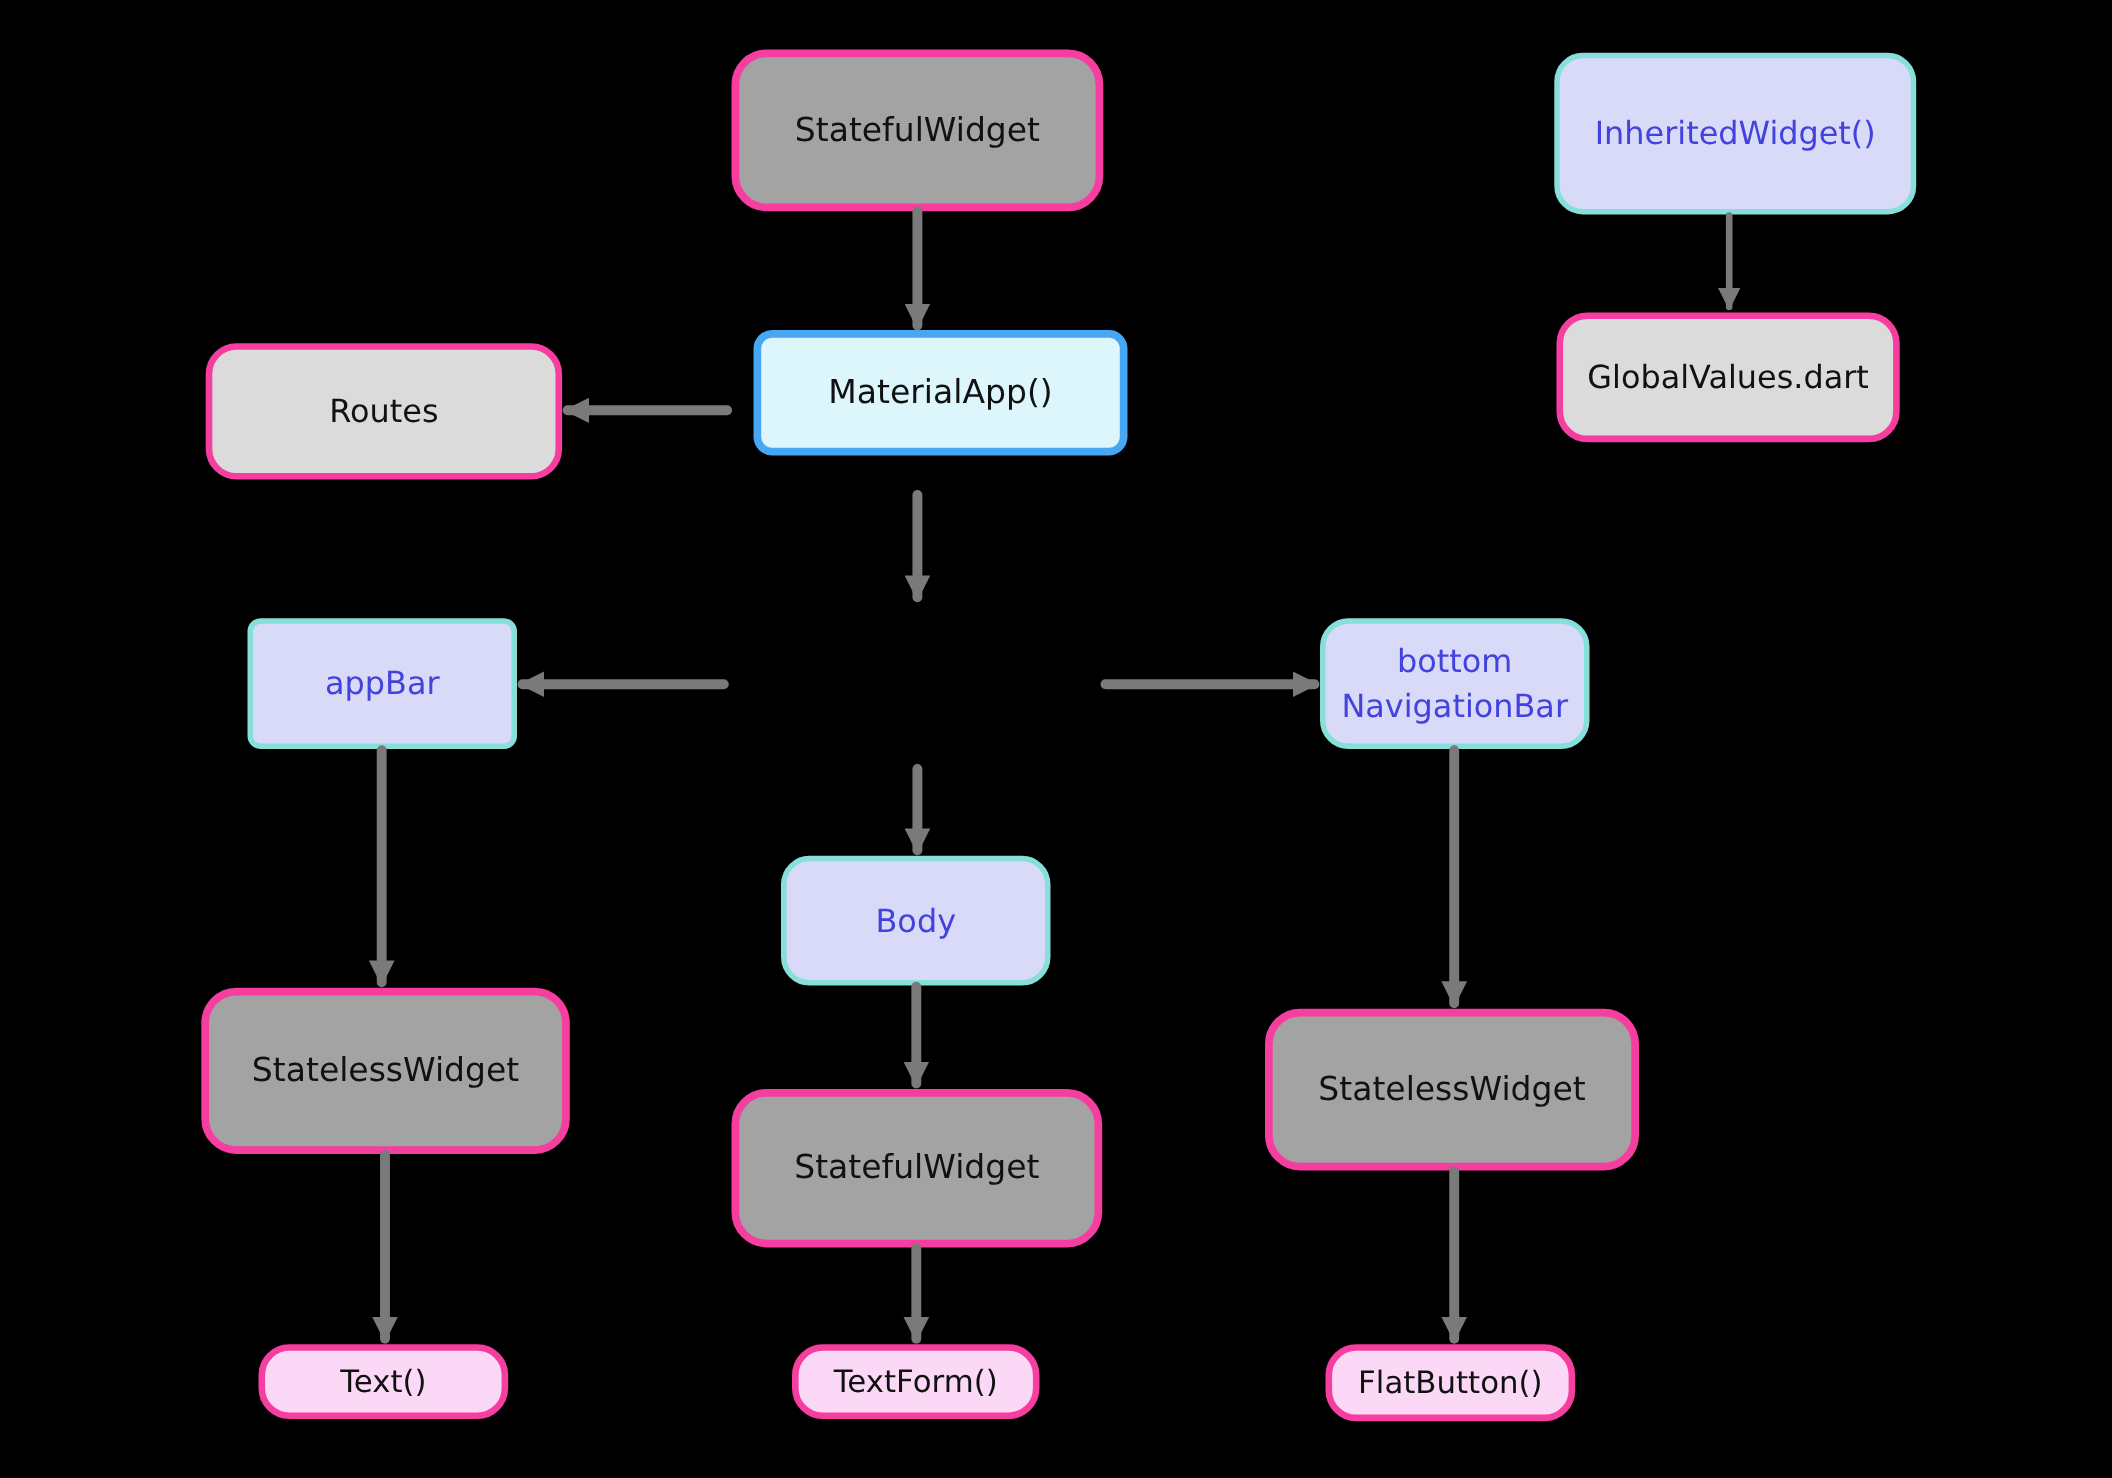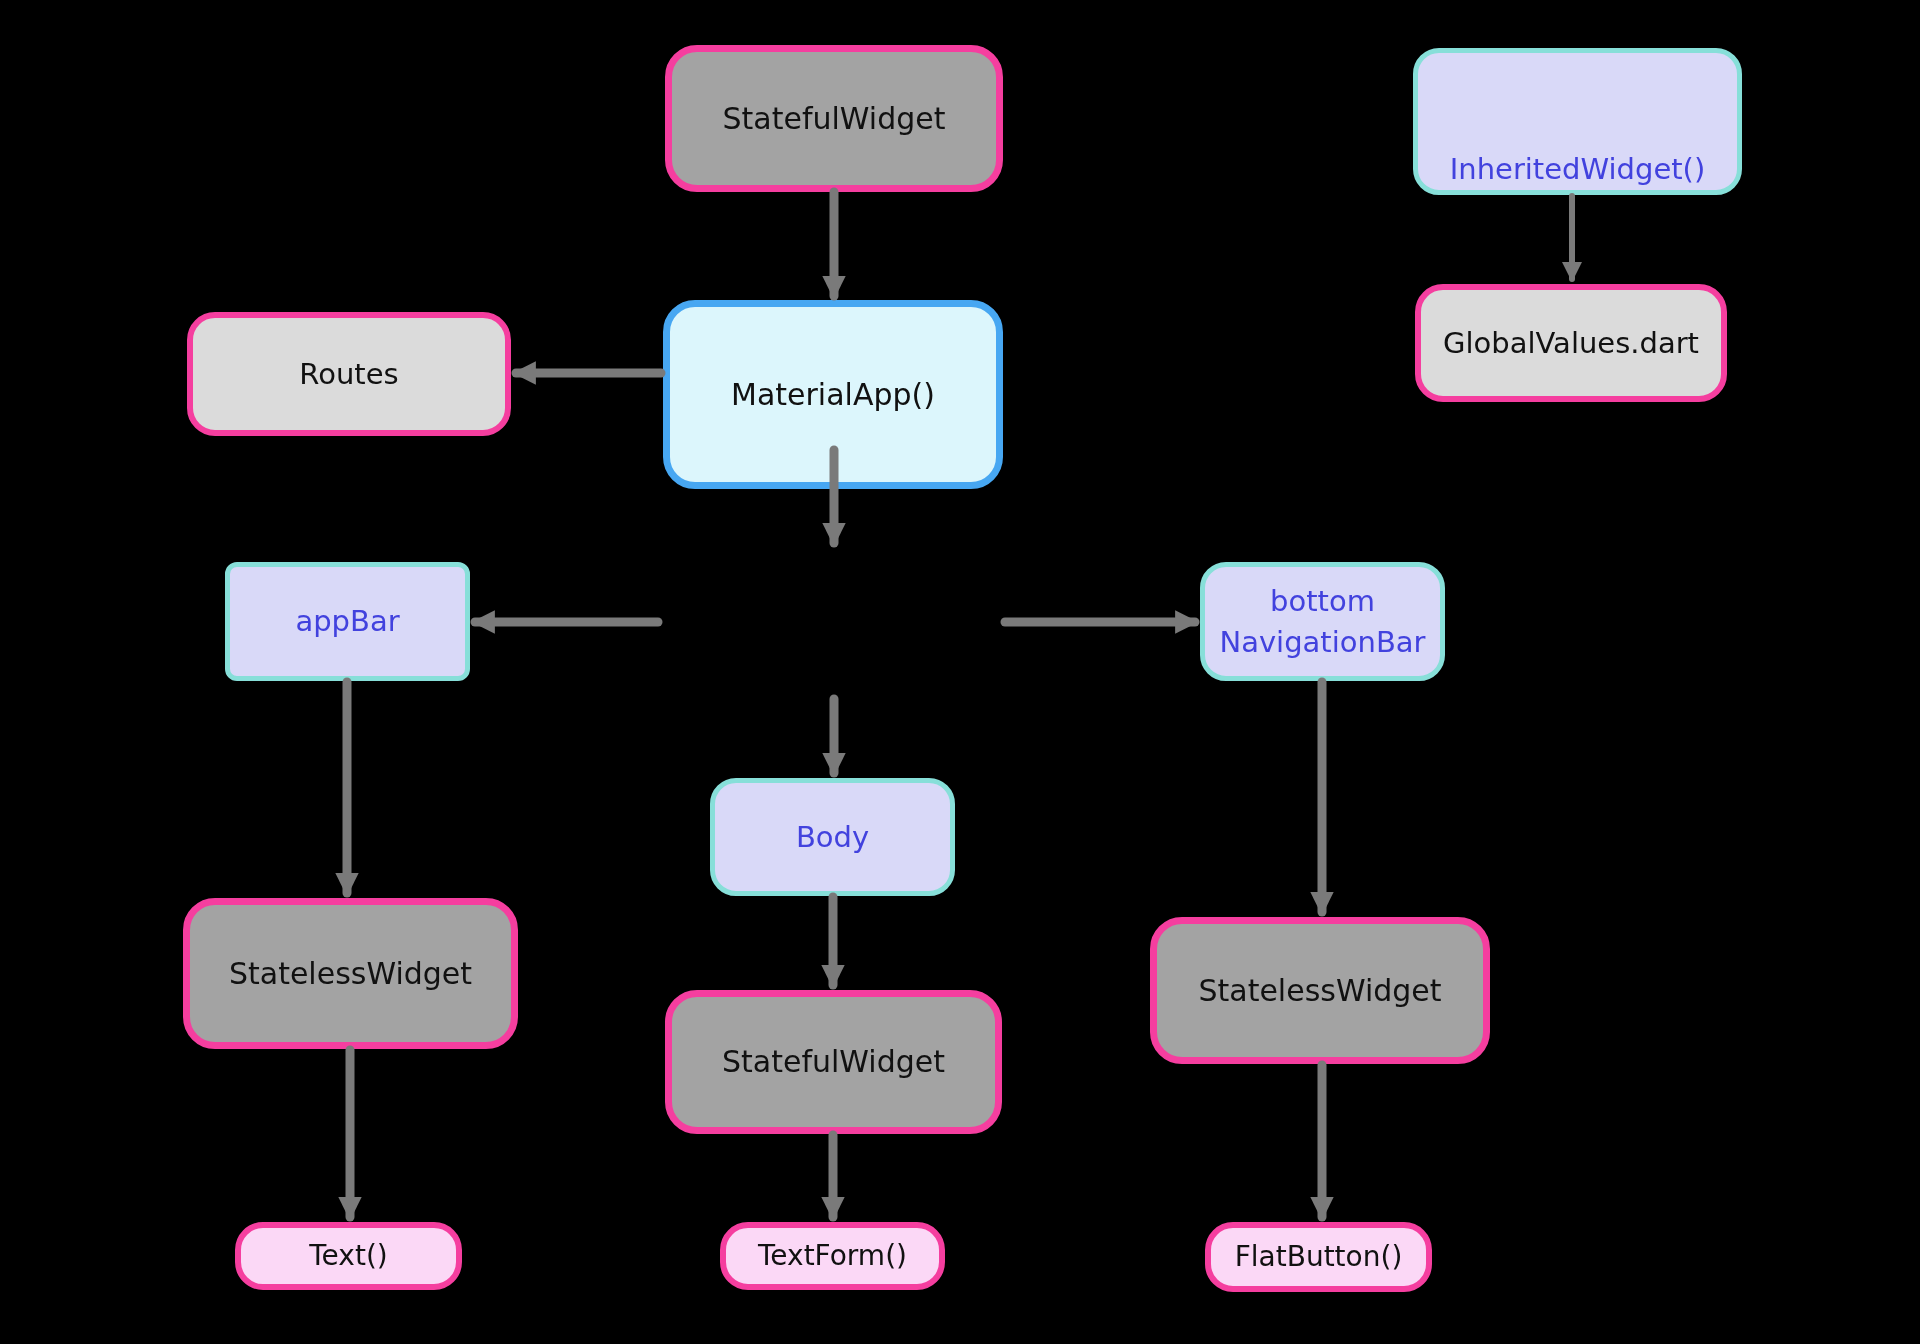--- a/index.html
+++ b/index.html
@@ -56,33 +56,33 @@
   }
   .pinkbox {
     background: #FBD8F6;
     border: 6px solid #F53E9F;
     border-radius: 28px;
     color: #111111;
     font-size: 28px;
   }
   
   #n-stateful-top    { left: 665px;  top: 45px;   width: 338px; height: 147px; }
-  #n-material-app    { left: 663px;  top: 300px;  width: 340px; height: 189px; }
+  #n-material-app    { left: 685px;  top: 300px;  width: 340px; height: 114px; border-radius: 17px; }
   #n-routes          { left: 187px;  top: 312px;  width: 324px; height: 124px; }
   #n-scaffold        { left: 660px;  top: 547px;  width: 343px; height: 151px; }
   #n-app-bar         { left: 225px;  top: 562px;  width: 245px; height: 119px; border-radius: 12px; }
   #n-bottom-nav      { left: 1200px; top: 562px;  width: 245px; height: 119px; }
   #n-body            { left: 710px;  top: 778px;  width: 245px; height: 118px; }
   #n-stateless-left  { left: 183px;  top: 898px;  width: 335px; height: 151px; }
   #n-stateful-mid    { left: 665px;  top: 990px;  width: 337px; height: 144px; }
   #n-stateless-right { left: 1150px; top: 917px;  width: 340px; height: 147px; }
   #n-text            { left: 235px;  top: 1222px; width: 227px; height: 68px;  }
   #n-textform        { left: 720px;  top: 1222px; width: 225px; height: 68px;  }
   #n-flatbutton      { left: 1205px; top: 1222px; width: 227px; height: 70px; text-align: center;  }
-  #n-inherited       { left: 1413px; top: 48px;   width: 329px; height: 147px; align-items: flex-end; }
+  #n-inherited       { left: 1413px; top: 48px;   width: 329px; height: 147px; }
   #n-globalvalues    { left: 1415px; top: 284px;  width: 312px; height: 118px; }
 
   #edges-layer {
     position: absolute;
     left: 0; top: 0;
     width: 1920px;
     height: 1344px;
     z-index: 3;
     pointer-events: none;
   }

